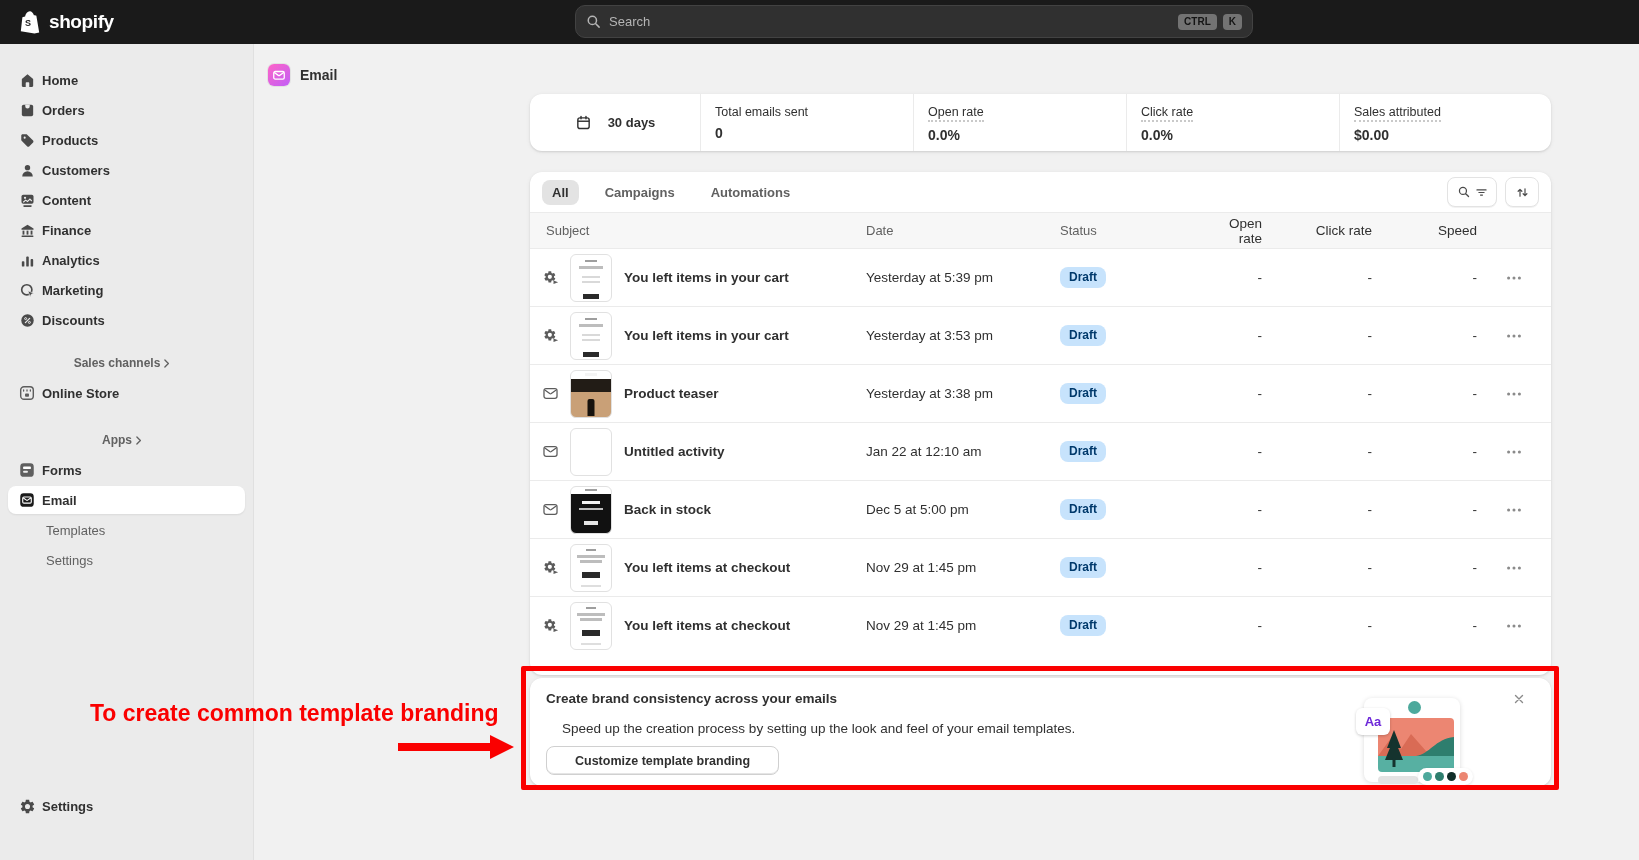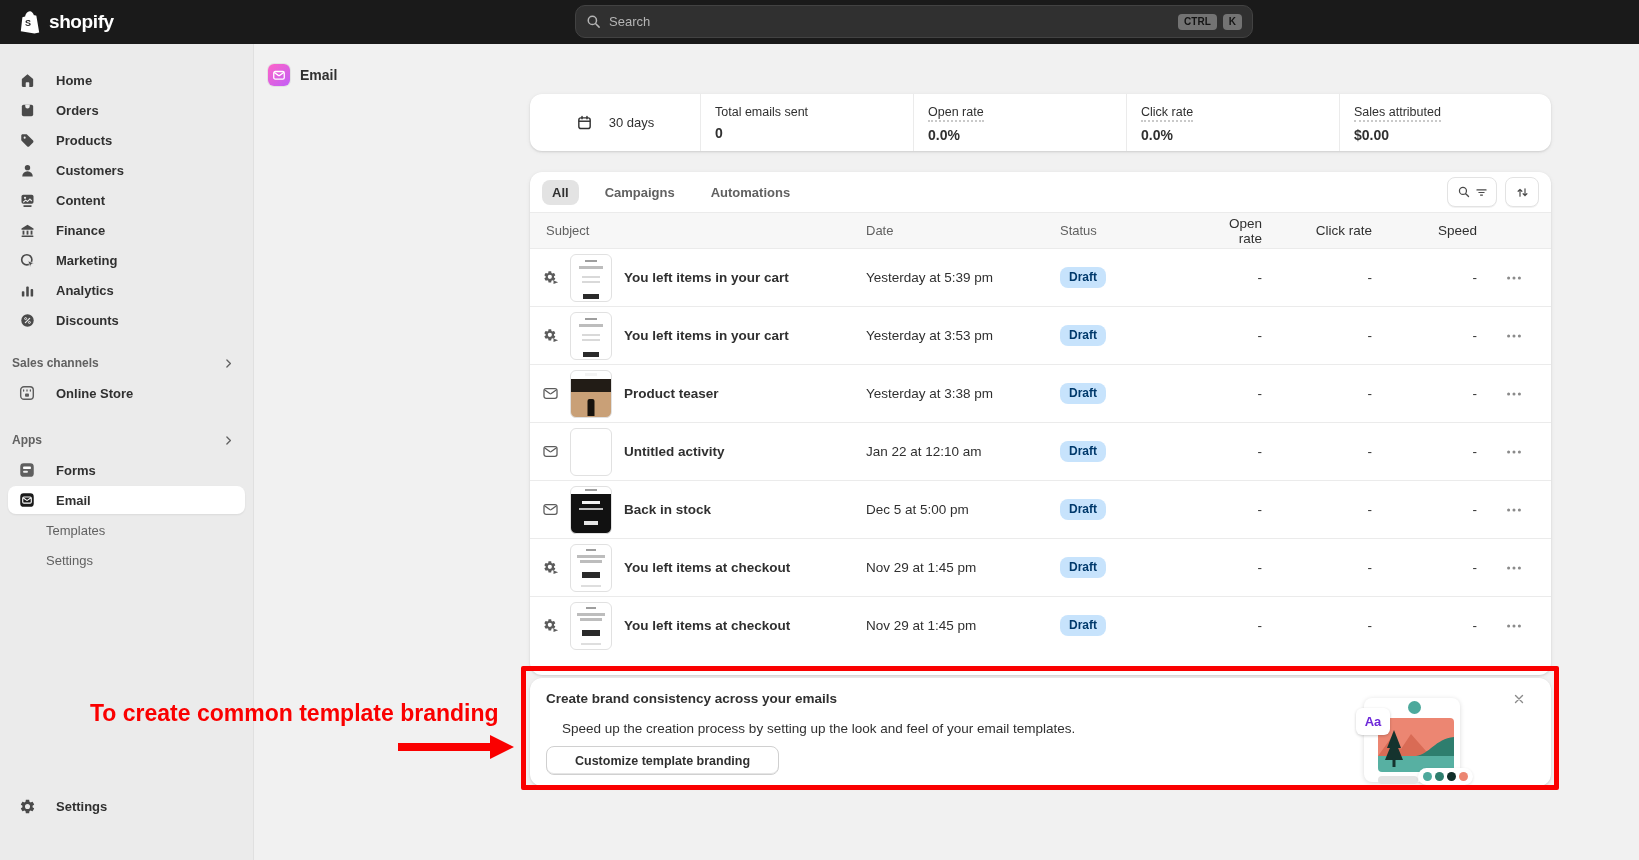--- a/index.html
+++ b/index.html
@@ -9,39 +9,39 @@
   .topbar{position:absolute;left:0;top:0;width:100%;height:44px;background:#1a1a1a;z-index:30;}
   .brand{position:absolute;left:18px;top:0;height:44px;display:flex;align-items:center;gap:7px;}
   .brand .word{color:#fff;font-weight:700;font-size:19px;letter-spacing:-.4px;}
   .searchbar{position:absolute;left:575px;top:5px;width:678px;height:33px;background:#303030;
              border:1px solid #424242;border-radius:10px;display:flex;align-items:center;padding:0 10px;box-sizing:border-box;}
   .searchbar .ph{color:#b5b5b5;font-size:13px;margin-left:8px;flex:1;}
   .kbd{background:#737373;color:#141414;font-size:10px;font-weight:700;border-radius:4px;padding:3px 6px;margin-left:6px;line-height:1;}
   
   .sidebar{position:absolute;left:0;top:44px;width:253px;bottom:0;background:#ebebeb;border-right:1px solid #e0e0e0;z-index:10;}
   .side-list{padding-top:22px;}
-  .side-item{display:flex;align-items:center;gap:20px;height:28px;margin:2px 8px 0 8px;padding-left:10px;border-radius:8px;font-size:13px;font-weight:600;color:#303030;}
+  .side-item{display:flex;align-items:center;gap:6px;height:28px;margin:2px 8px 0 8px;padding-left:10px;border-radius:8px;font-size:13px;font-weight:600;color:#303030;}
   .side-item.first{margin-top:0;}
   .side-item .sicon{width:18px;height:18px;display:flex;align-items:center;justify-content:center;flex:none;}
   .side-item.selected{background:#fff;box-shadow:0 1px 2px rgba(0,0,0,.08);}
   .side-item.subitem{padding-left:38px;font-weight:500;color:#616161;}
-  .side-section{display:flex;align-items:center;justify-content:space-between;height:28px;margin:0 8px;padding:0 10px 0 4px;font-size:12px;font-weight:600;color:#616161;}
+  .side-section{display:flex;align-items:center;justify-content:center;height:28px;margin:0 8px;padding:0 10px 0 4px;font-size:12px;font-weight:600;color:#616161;}
   .side-section.sc{margin-top:15px;}
   .side-section.apps{margin-top:19px;}
   .side-footer{position:absolute;left:0;right:0;top:746px;}
   
   .page-head{position:absolute;left:268px;top:64px;display:flex;align-items:center;gap:10px;z-index:5;}
   .app-badge{width:22px;height:22px;border-radius:6px;background:linear-gradient(140deg,#fb64c9 5%,#c45ef5 95%);
              display:flex;align-items:center;justify-content:center;box-shadow:0 0 0 1px rgba(0,0,0,.06);}
   .page-title{font-size:14px;font-weight:700;color:#303030;}
   
   .card{position:absolute;background:#fff;border-radius:12px;box-shadow:0 1px 2px rgba(31,33,36,.12),0 1px 5px rgba(31,33,36,.06);}
   
   .stats{left:530px;top:94px;width:1021px;height:57px;display:flex;}
-  .stat-period{width:170px;display:flex;align-items:center;justify-content:center;gap:16px;font-size:13px;font-weight:400;text-align:right;}
+  .stat-period{width:170px;display:flex;align-items:center;justify-content:center;gap:16px;font-size:13px;font-weight:700;text-align:right;}
   .stat-cell{width:213px;padding:8px 0 0 14px;box-sizing:border-box;border-left:1px solid #ebebeb;}
   .stat-cell:last-child{width:auto;flex:1;}
   .stat-label{font-size:12.5px;color:#303030;display:inline-block;}
   .stat-label.dotted{border-bottom:2px dotted #c9c9c9;padding-bottom:1px;}
   .stat-value{font-size:14px;font-weight:700;margin-top:5px;}
   
   .tablecard{left:530px;top:172px;width:1021px;height:503px;overflow:hidden;}
   .tabsrow{height:40px;display:flex;align-items:center;padding:0 12px;gap:16px;}
   .tab{font-size:13px;font-weight:600;color:#616161;padding:5px 10px;border-radius:8px;}
   .tab.selected{background:#e3e3e3;color:#303030;}
@@ -179,36 +179,36 @@
               <rect x="5" y="12.2" width="2.6" height="5.6"></rect>
               <rect x="10.7" y="12.2" width="2.6" height="5.6"></rect>
               <rect x="16.4" y="12.2" width="2.6" height="5.6"></rect>
               <rect x="3.5" y="19" width="17" height="2.2" rx="1"></rect>
             </svg>
           </span>
         <span class="slabel">Finance</span>
       </div>
       <div class="side-item">
         <span class="sicon">
-            <svg width="17" height="17" viewBox="0 0 24 24">
-              <circle cx="11" cy="11" r="7.2" fill="none" stroke="#4a4a4a" stroke-width="2.3"></circle>
-              <path d="M12.5 12.5l8.5 3.4-3.7 1.4-1.5 3.7z" fill="#4a4a4a" stroke="#ebebeb" stroke-width="1"></path>
-            </svg>
-          </span>
-        <span class="slabel">Marketing</span>
-      </div>
-      <div class="side-item">
-        <span class="sicon">
             <svg width="17" height="17" viewBox="0 0 24 24" fill="#4a4a4a">
               <rect x="4" y="13" width="3.6" height="7.5" rx="1.2"></rect>
               <rect x="10.2" y="6.5" width="3.6" height="14" rx="1.2"></rect>
               <rect x="16.4" y="10" width="3.6" height="10.5" rx="1.2"></rect>
             </svg>
           </span>
         <span class="slabel">Analytics</span>
+      </div>
+      <div class="side-item">
+        <span class="sicon">
+            <svg width="17" height="17" viewBox="0 0 24 24">
+              <circle cx="11" cy="11" r="7.2" fill="none" stroke="#4a4a4a" stroke-width="2.3"></circle>
+              <path d="M12.5 12.5l8.5 3.4-3.7 1.4-1.5 3.7z" fill="#4a4a4a" stroke="#ebebeb" stroke-width="1"></path>
+            </svg>
+          </span>
+        <span class="slabel">Marketing</span>
       </div>
       <div class="side-item">
         <span class="sicon">
             <svg width="17" height="17" viewBox="0 0 24 24">
               <circle cx="12" cy="12" r="8.8" fill="#4a4a4a"></circle>
               <path d="M9 15l6-6" stroke="#ebebeb" stroke-width="1.8" stroke-linecap="round"></path>
               <circle cx="9.3" cy="9.3" r="1.4" fill="none" stroke="#ebebeb" stroke-width="1.4"></circle>
               <circle cx="14.7" cy="14.7" r="1.4" fill="none" stroke="#ebebeb" stroke-width="1.4"></circle>
             </svg>
           </span>

